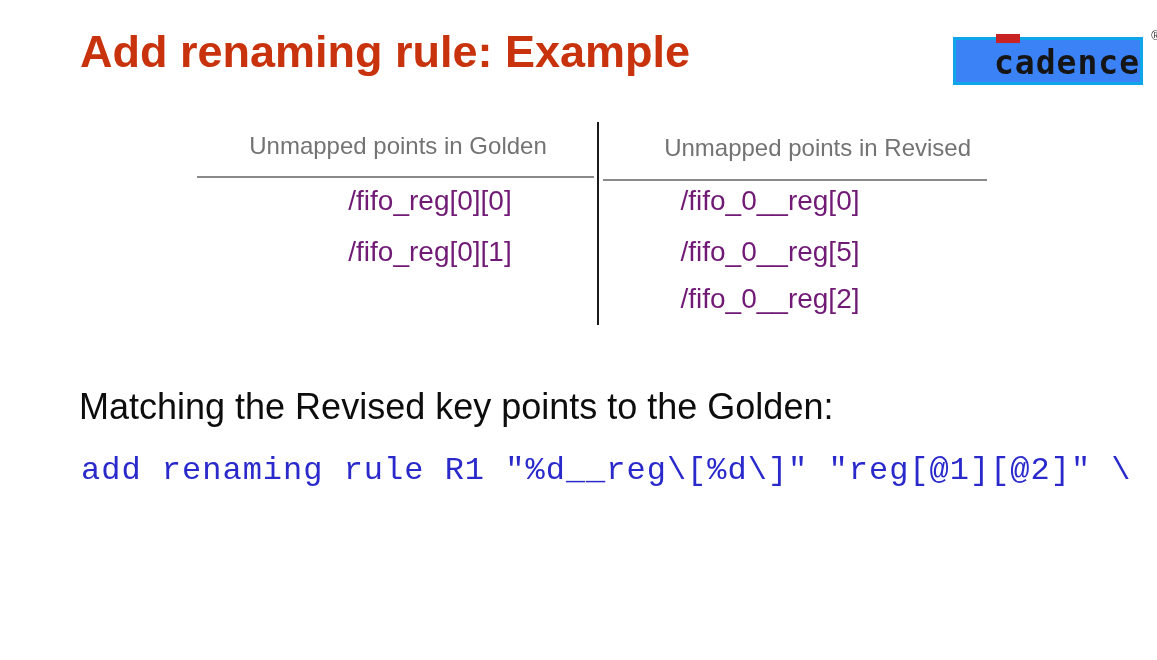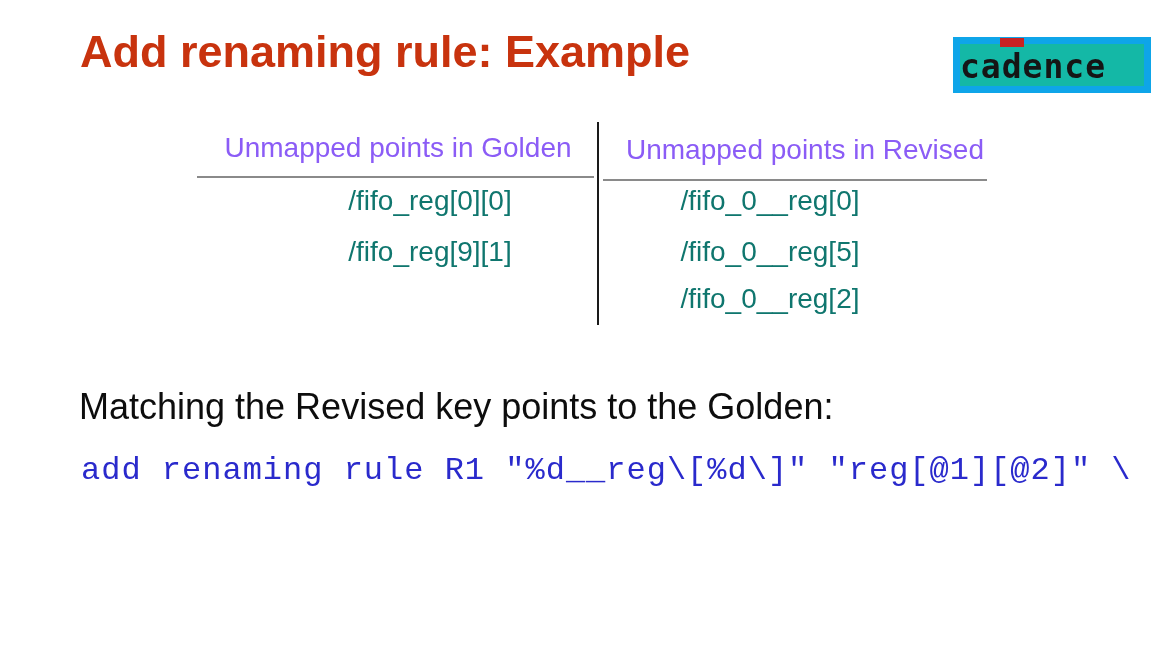--- a/index.html
+++ b/index.html
@@ -31,25 +31,25 @@
   
   .logo-wrap {
     position: absolute;
     left: 953px;
     top: 37px;
   }
   .logo-box {
     position: relative;
     width: 184px;
     height: 42px;
-    border: 7px solid #0ea5e9;
-    background: #14b8a6;
+    border: 3px solid #0ea5e9;
+    background: #3b82f6;
     display: flex;
     align-items: center;
-    justify-content: flex-start;
+    justify-content: flex-end;
   }
   .logo-text {
     font-family: "DejaVu Sans Mono", monospace;
     font-weight: bold;
     font-size: 33px;
     line-height: 1;
     letter-spacing: 1px;
     color: #151515;
     margin-top: 2px;
     white-space: nowrap;
@@ -67,47 +67,47 @@
     right: -17px;
     top: -8px;
     font-size: 12px;
     color: #333333;
   }
   
   .tbl-header {
     position: absolute;
     width: 400px;
     text-align: center;
-    font-size: 28px;
-    color: #8b5cf6;
+    font-size: 24px;
+    color: #737373;
     white-space: nowrap;
   }
   .hdr-left  { left: 198px; top: 132px; }
-  .hdr-right { left: 605px; top: 134px; }
+  .hdr-right { left: 571px; top: 134px; text-align: right; }
   .tbl-vline {
     position: absolute;
     left: 597px;
     top: 122px;
     width: 2px;
     height: 203px;
     background: #1a1a1a;
   }
   .tbl-hline {
     position: absolute;
     height: 2px;
     background: #8a8a8a;
   }
   .hline-left  { left: 197px; top: 176px; width: 397px; }
   .hline-right { left: 603px; top: 179px; width: 384px; }
   .tbl-cell {
     position: absolute;
     width: 400px;
     text-align: center;
     font-size: 28px;
-    color: #0f766e;
+    color: #701a75;
     white-space: nowrap;
   }
   .col-g { left: 230px; }
   .col-r { left: 570px; }
   .row-0 { top: 185px; }
   .row-1 { top: 236px; }
   .row-2 { top: 283px; }
   
   .body-heading {
     position: absolute;
@@ -148,21 +148,21 @@
   <div class="tbl-header hdr-left">Unmapped points in Golden</div>
   <div class="tbl-header hdr-right">Unmapped points in Revised</div>
 
   <div class="tbl-vline"></div>
   <div class="tbl-hline hline-left"></div>
   <div class="tbl-hline hline-right"></div>
 
   <div class="tbl-cell col-g row-0">/fifo_reg[0][0]</div>
   <div class="tbl-cell col-r row-0">/fifo_0__reg[0]</div>
 
-  <div class="tbl-cell col-g row-1">/fifo_reg[9][1]</div>
+  <div class="tbl-cell col-g row-1">/fifo_reg[0][1]</div>
   <div class="tbl-cell col-r row-1">/fifo_0__reg[5]</div>
 
   <div class="tbl-cell col-r row-2">/fifo_0__reg[2]</div>
 
   <div class="body-heading">Matching the Revised key points to the Golden:</div>
 
   <div class="code-line code-0">add renaming rule R1 "%d__reg\[%d\]" "reg[@1][@2]" \</div>
 
 </div>
 

